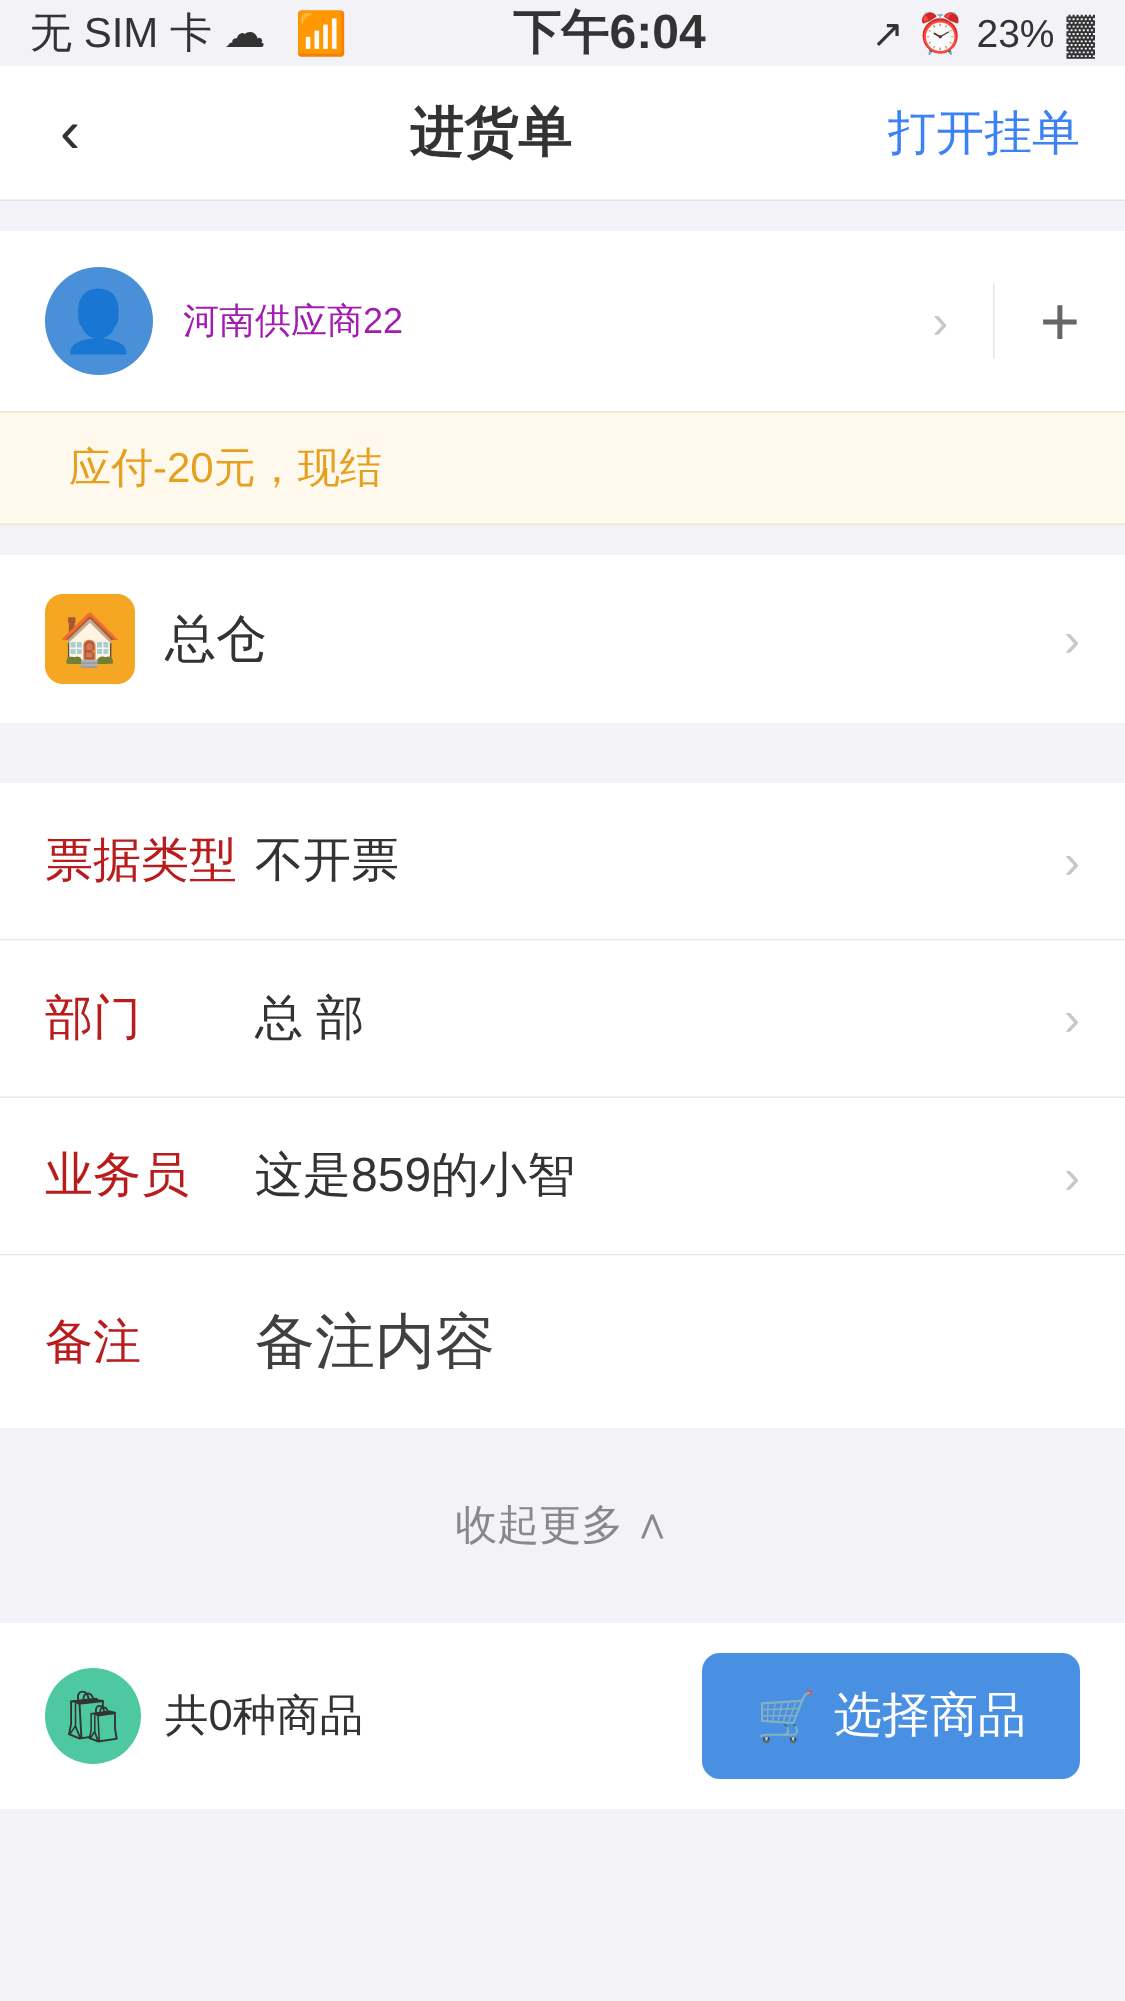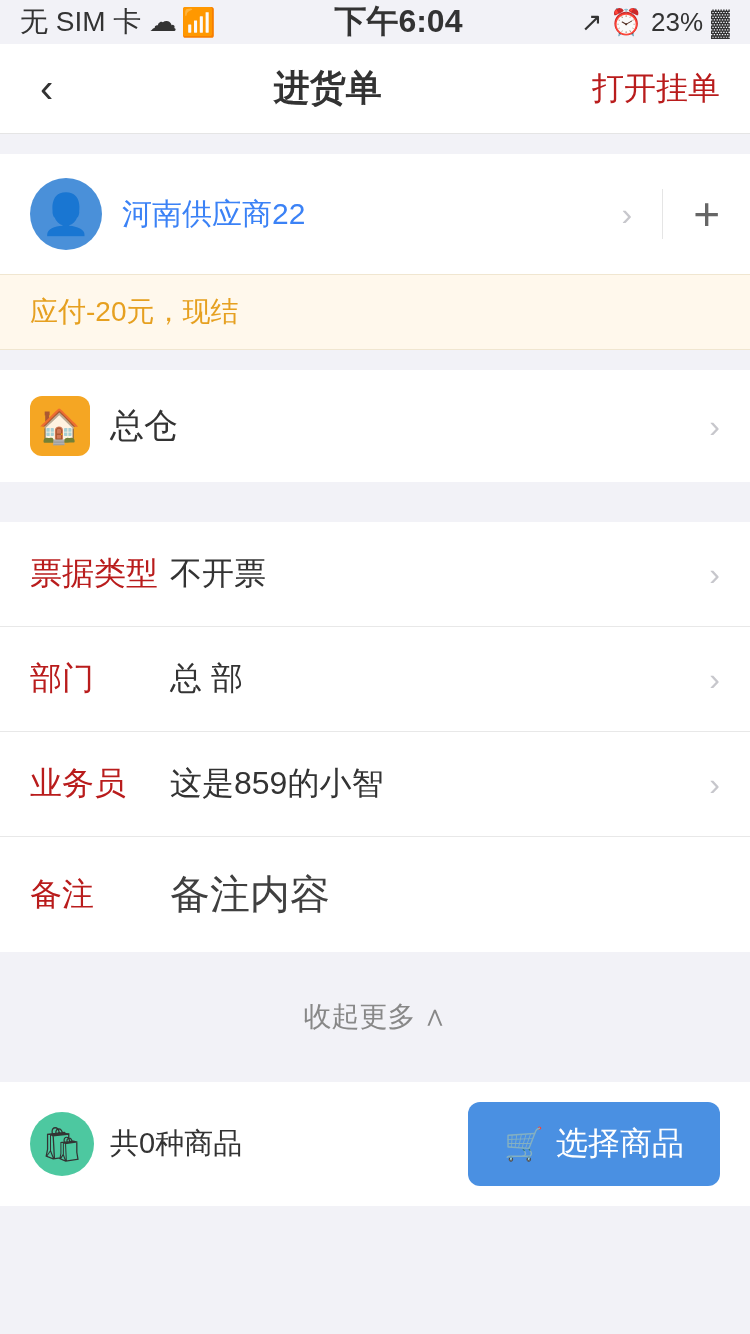--- a/index.html
+++ b/index.html
@@ -18,21 +18,21 @@
       width: 100%;
       height: 44px;
       background: #f2f2f7;
       display: flex;
       align-items: center;
       justify-content: space-between;
       padding: 0 20px;
       font-size: 28px;
       font-weight: 500;
     }
-    .status-left { display: flex; align-items: center; gap: 4px; }
+    .status-left { display: flex; align-items: center; gap: 20px; }
     .status-center { font-size: 32px; font-weight: 600; }
     .status-right { display: flex; align-items: center; gap: 8px; font-size: 26px; }
 
     
     .nav-bar {
       width: 100%;
       height: 90px;
       background: #fff;
       display: flex;
       align-items: center;
@@ -46,21 +46,21 @@
       cursor: pointer;
       padding: 10px;
     }
     .nav-title {
       font-size: 36px;
       font-weight: 600;
       color: #333;
     }
     .nav-action {
       font-size: 32px;
-      color: #b91c1c;
+      color: #3b82f6;
       cursor: pointer;
     }
 
     
     .content {
       background: #f2f2f7;
     }
 
     
     .section-gap {
@@ -91,22 +91,22 @@
       justify-content: center;
       margin-right: 20px;
       flex-shrink: 0;
     }
     .avatar-person {
       color: white;
       font-size: 40px;
     }
     .supplier-name {
       flex: 1;
-      font-size: 30px;
-      color: #3b82f6;
+      font-size: 24px;
+      color: #a21caf;
     }
     .supplier-right {
       display: flex;
       align-items: center;
       gap: 30px;
     }
     .chevron-right {
       color: #c7c7cc;
       font-size: 32px;
     }
@@ -117,21 +117,21 @@
     }
     .divider-v {
       width: 1px;
       height: 50px;
       background: #e5e5e5;
     }
 
     
     .notice-bar {
       background: #fff8ec;
-      padding: 18px 30px;
+      padding: 18px 46px;
       font-size: 28px;
       color: #e6a020;
       border-top: 1px solid #f0e6d0;
       border-bottom: 1px solid #f0e6d0;
     }
 
     
     .form-section {
       background: #fff;
       margin-top: 20px;

